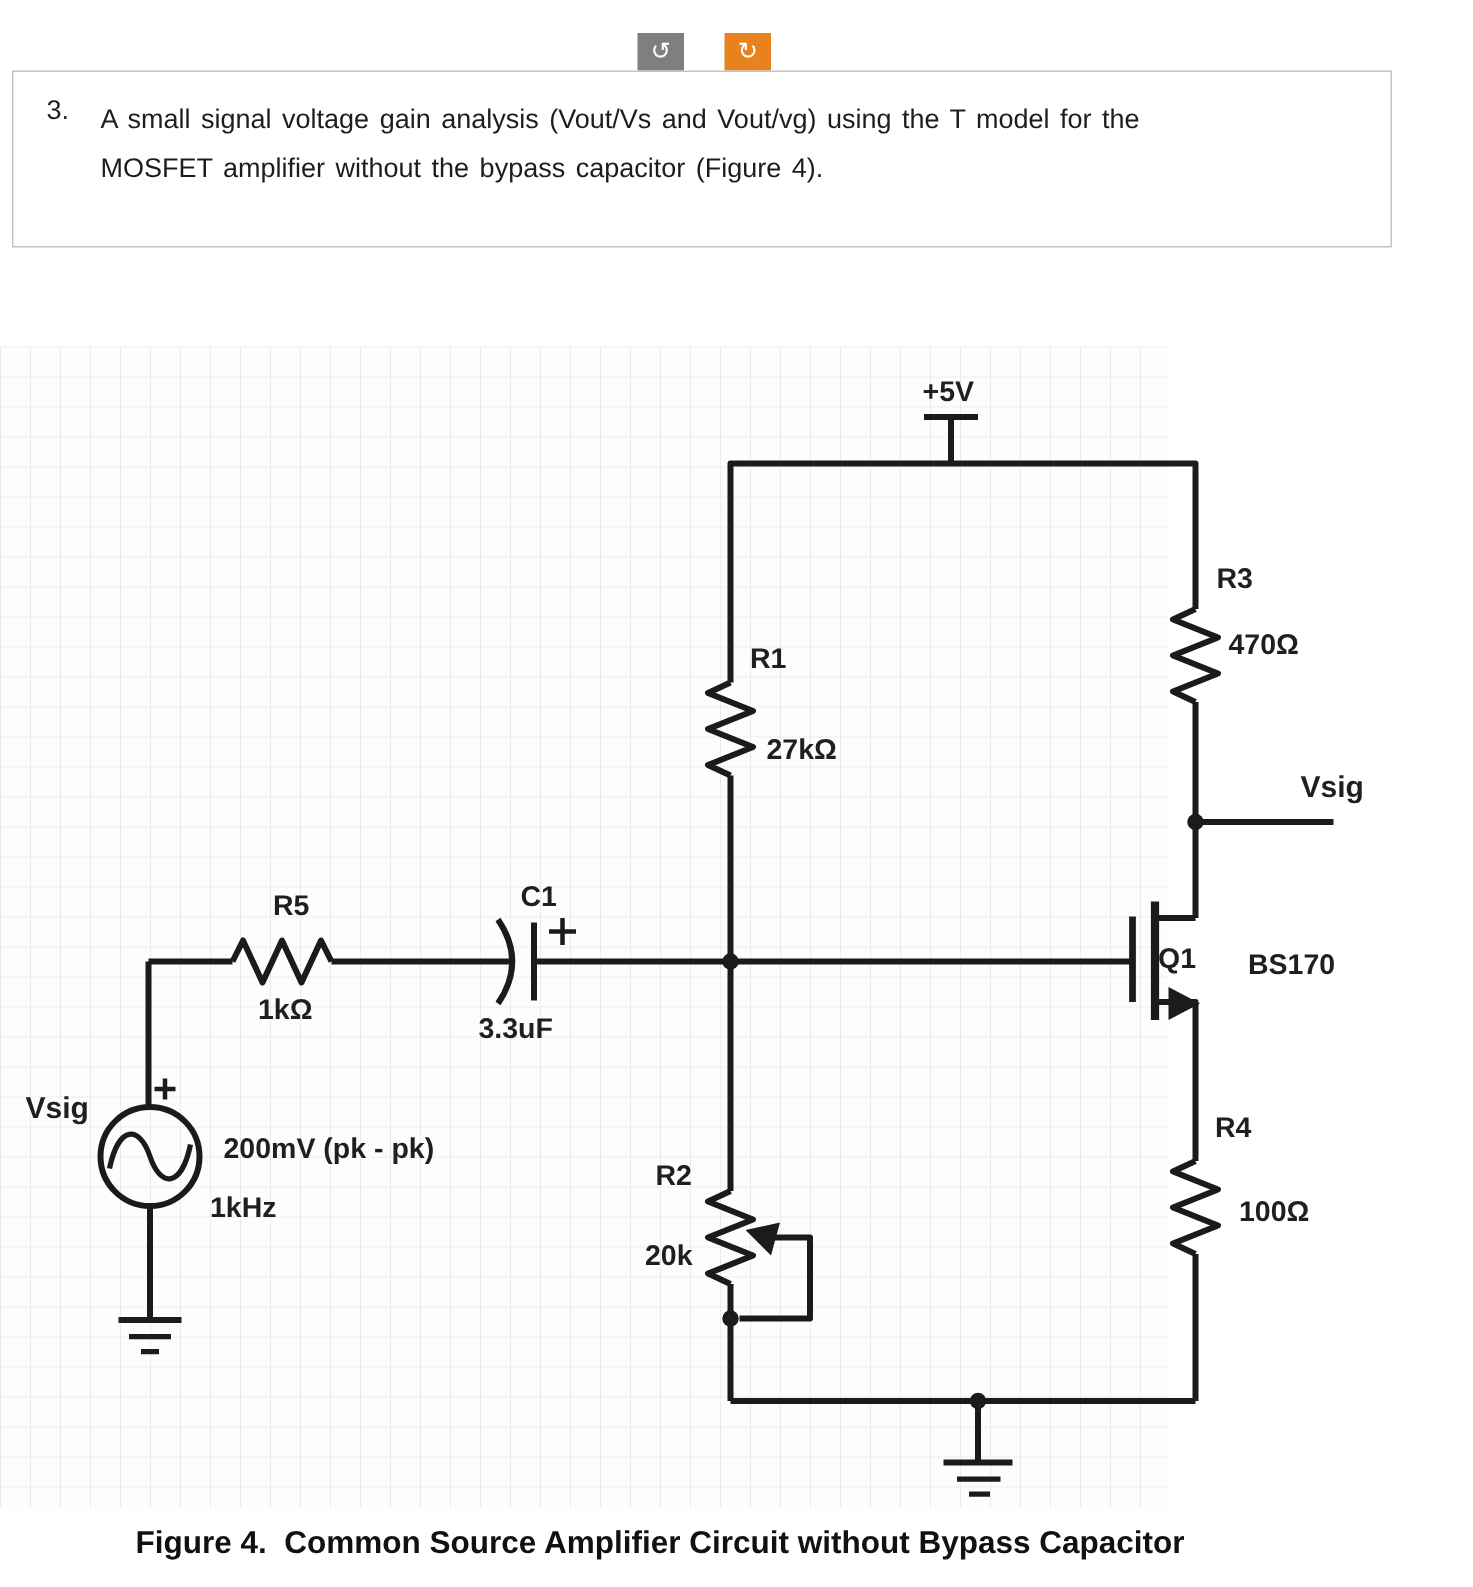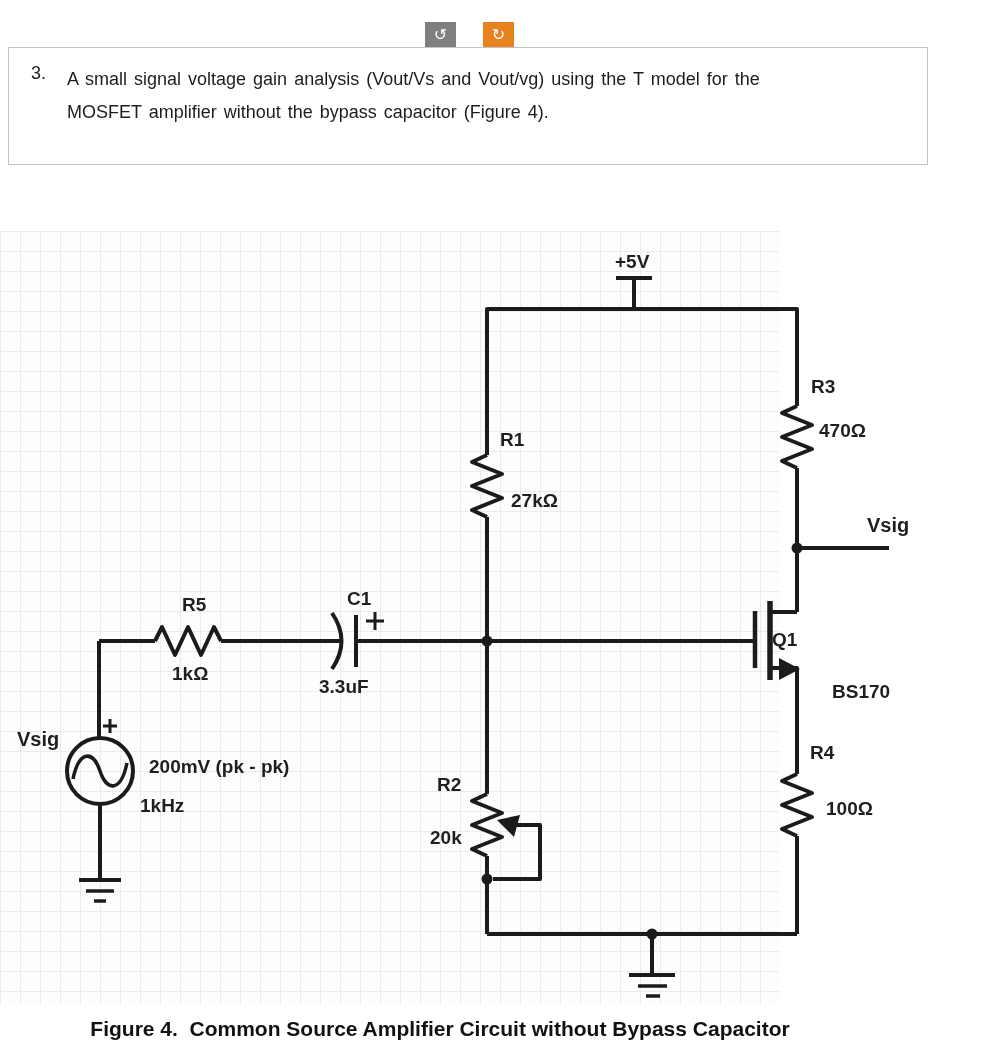--- a/index.html
+++ b/index.html
@@ -159,20 +159,20 @@
     <div class="clabel" style="left:182px;top:363px;">R5</div>
     <div class="clabel" style="left:172px;top:432px;">1kΩ</div>
     <div class="clabel" style="left:331px;top:357px;margin-left:16px;">C1</div>
     <div class="clabel" style="left:319px;top:445px;">3.3uF</div>
     <div class="clabel big" style="left:17px;top:487px;margin-top:10px;">Vsig</div>
     <div class="clabel" style="left:149px;top:525px;">200mV (pk - pk)</div>
     <div class="clabel" style="left:140px;top:564px;">1kHz</div>
     <div class="clabel" style="left:437px;top:543px;">R2</div>
     <div class="clabel" style="left:430px;top:596px;">20k</div>
     <div class="clabel" style="left:772px;top:398px;">Q1</div>
-    <div class="clabel" style="left:832px;top:402px;margin-top:48px;">BS170</div>
+    <div class="clabel" style="left:832px;top:402px;">BS170</div>
     <div class="clabel" style="left:810px;top:511px;">R4</div>
     <div class="clabel" style="left:826px;top:567px;">100Ω</div>
   </div>
 
   <div class="caption">Figure 4.  Common Source Amplifier Circuit without Bypass Capacitor</div>
 
 </div>
 
 </body></html>

